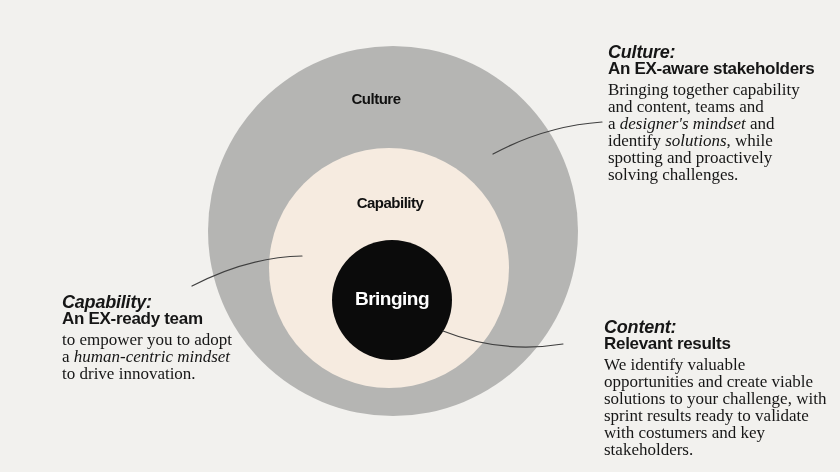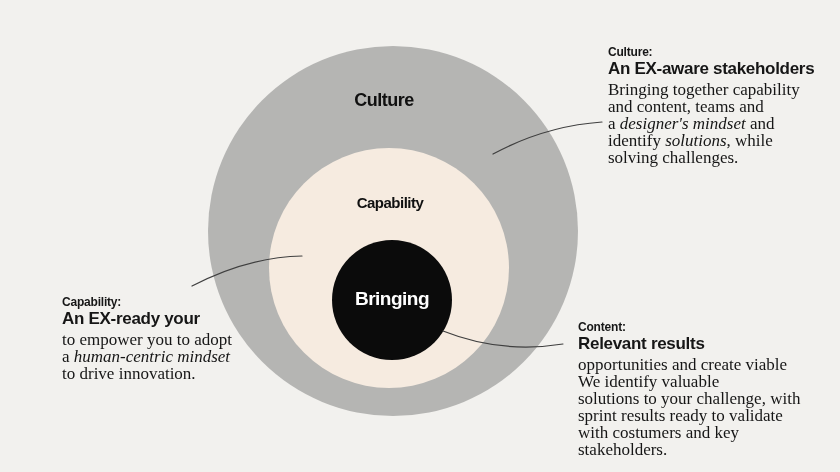--- a/index.html
+++ b/index.html
@@ -40,52 +40,53 @@
   }
 
   .circle-label {
     position: absolute;
     transform: translateX(-50%);
     font-weight: bold;
     letter-spacing: -0.5px;
     color: #101010;
     white-space: nowrap;
   }
-  .label-culture    { left: 384px; top: 90px;  font-size: 18px; }
+  .label-culture    { left: 376px; top: 90px;  font-size: 15px; }
   .label-capability { left: 390px; top: 194px; font-size: 15px; }
   .label-content    { left: 392px; top: 288px; font-size: 19px; color: #ffffff; }
 
   .annotation {
     position: absolute;
     color: var(--text);
     white-space: nowrap;
   }
   .annotation .kicker {
-    font-size: 12px;
+    font-size: 18px;
     font-weight: bold;
     letter-spacing: -0.2px;
     line-height: 16px;
+    font-style: italic;
   }
   .annotation .heading {
     font-size: 17px;
     font-weight: bold;
     letter-spacing: -0.3px;
     line-height: 18px;
     margin-bottom: 3px;
   }
   .annotation .body {
     font-family: "Liberation Serif", serif;
     font-size: 17px;
     line-height: 17px;
   }
   .annotation .body em { }
 
   .annotation-culture    { left: 608px; top: 44px; }
   .annotation-capability { left: 62px;  top: 294px; }
-  .annotation-content    { left: 578px; top: 319px; }
+  .annotation-content    { left: 604px; top: 319px; }
 </style>
 </head>
 <body>
 
 <div class="stage">
 
   <div class="circle circle-culture"></div>
   <div class="circle circle-capability"></div>
   <div class="circle circle-content"></div>
 
@@ -100,40 +101,41 @@
   <div class="circle-label label-content">Bringing</div>
 
   <div class="annotation annotation-culture">
     <div class="kicker">Culture:</div>
     <div class="heading">An EX-aware stakeholders</div>
     <div class="body">
         <div class="body-line"><span>Bringing together capability</span></div>
         <div class="body-line"><span>and content, teams and</span></div>
         <div class="body-line"><span>a </span><em>designer's mindset</em><span> and</span></div>
         <div class="body-line"><span>identify </span><em>solutions</em><span>, while</span></div>
+        <div class="body-line"><span>spotting and proactively</span></div>
         <div class="body-line"><span>solving challenges.</span></div>
       </div>
   </div>
 
   <div class="annotation annotation-capability">
     <div class="kicker">Capability:</div>
-    <div class="heading">An EX-ready your</div>
+    <div class="heading">An EX-ready team</div>
     <div class="body">
         <div class="body-line"><span>to empower you to adopt</span></div>
         <div class="body-line"><span>a </span><em>human-centric mindset</em></div>
         <div class="body-line"><span>to drive innovation.</span></div>
       </div>
   </div>
 
   <div class="annotation annotation-content">
     <div class="kicker">Content:</div>
     <div class="heading">Relevant results</div>
     <div class="body">
+        <div class="body-line"><span>We identify valuable</span></div>
         <div class="body-line"><span>opportunities and create viable</span></div>
-        <div class="body-line"><span>We identify valuable</span></div>
         <div class="body-line"><span>solutions to your challenge, with</span></div>
         <div class="body-line"><span>sprint results ready to validate</span></div>
         <div class="body-line"><span>with costumers and key</span></div>
         <div class="body-line"><span>stakeholders.</span></div>
       </div>
   </div>
 
 </div>
 
 </body></html>

